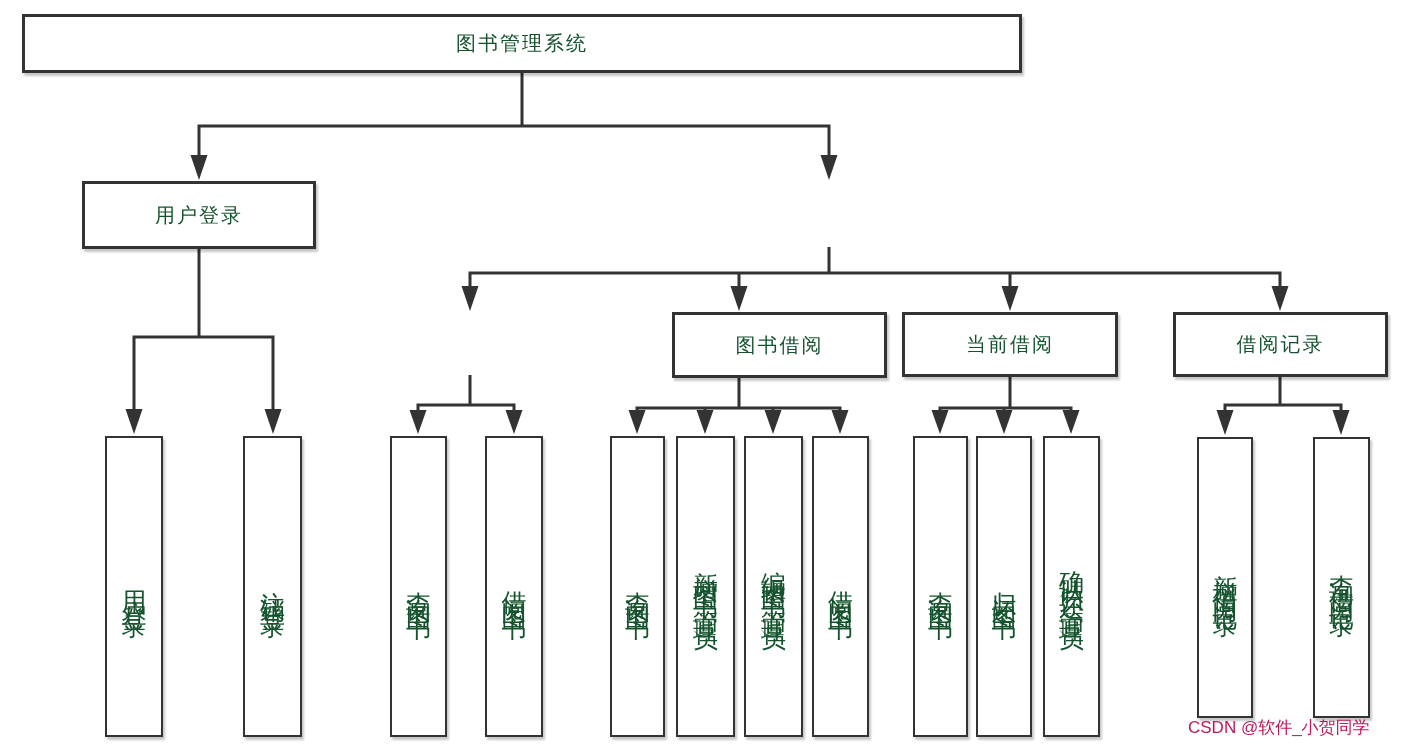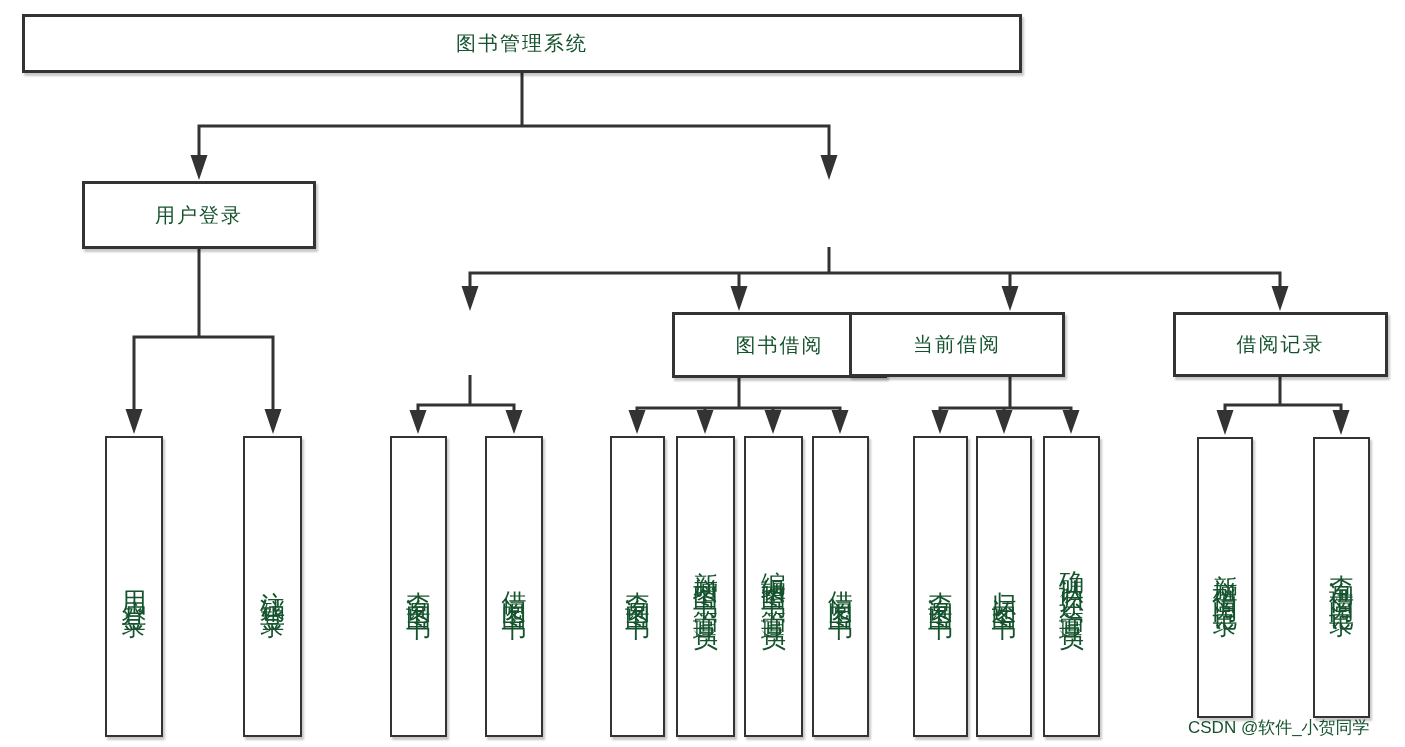--- a/index.html
+++ b/index.html
@@ -53,21 +53,21 @@
   }
   #connectors path.arrowheads {
     fill: #333333;
     stroke: none;
   }
   #watermark {
     position: absolute;
     left: 1188px;
     top: 716px;
     font-size: 17px;
-    color: #14532d;
+    color: #be185d;
     white-space: nowrap;
     z-index: 5;
   }
 </style>
 </head>
 <body>
 
 <div id="stage">
 
   <svg id="connectors" width="1405" height="747" viewBox="0 0 1405 747">
@@ -99,21 +99,21 @@
       <path class="line" d="M1280,375 V405 M1223.5,405 H1342.5 M1225,403.5 V413 M1341,403.5 V413"></path>
       <path class="arrowheads" d="M1216.5,410 L1233.5,410 L1225,435 Z M1332.5,410 L1349.5,410 L1341,435 Z"></path>
     </g>
   </svg>
 
   <div class="box hbox" style="left:22px; top:14px; width:1000px; height:59px;">图书管理系统</div>
 
   <div class="box hbox" style="left:82px; top:181px; width:234px; height:68px;">用户登录</div>
 
   <div class="box hbox" style="left:648px; top:312px; width:215px; height:66px;margin-left:24px;">图书借阅</div>
-  <div class="box hbox" style="left:849px; top:312px; width:216px; height:65px;">当前借阅</div>
+  <div class="box hbox" style="left:902px; top:312px; width:216px; height:65px;">当前借阅</div>
   <div class="box hbox" style="left:1173px; top:312px; width:215px; height:65px;">借阅记录</div>
 
   <div class="box vbox" style="left:105px; top:436px; width:58px; height:301px;">用户登录</div>
   <div class="box vbox" style="left:243px; top:436px; width:59px; height:301px;">注销登录</div>
 
   <div class="box vbox" style="left:390px; top:436px; width:57px; height:301px;">查询图书</div>
   <div class="box vbox" style="left:485px; top:436px; width:58px; height:301px;">借阅图书</div>
 
   <div class="box vbox" style="left:610px; top:436px; width:55px; height:301px;">查询图书</div>
   <div class="box vbox" style="left:676px; top:436px; width:59px; height:301px;">新增图书（管理员）</div>

